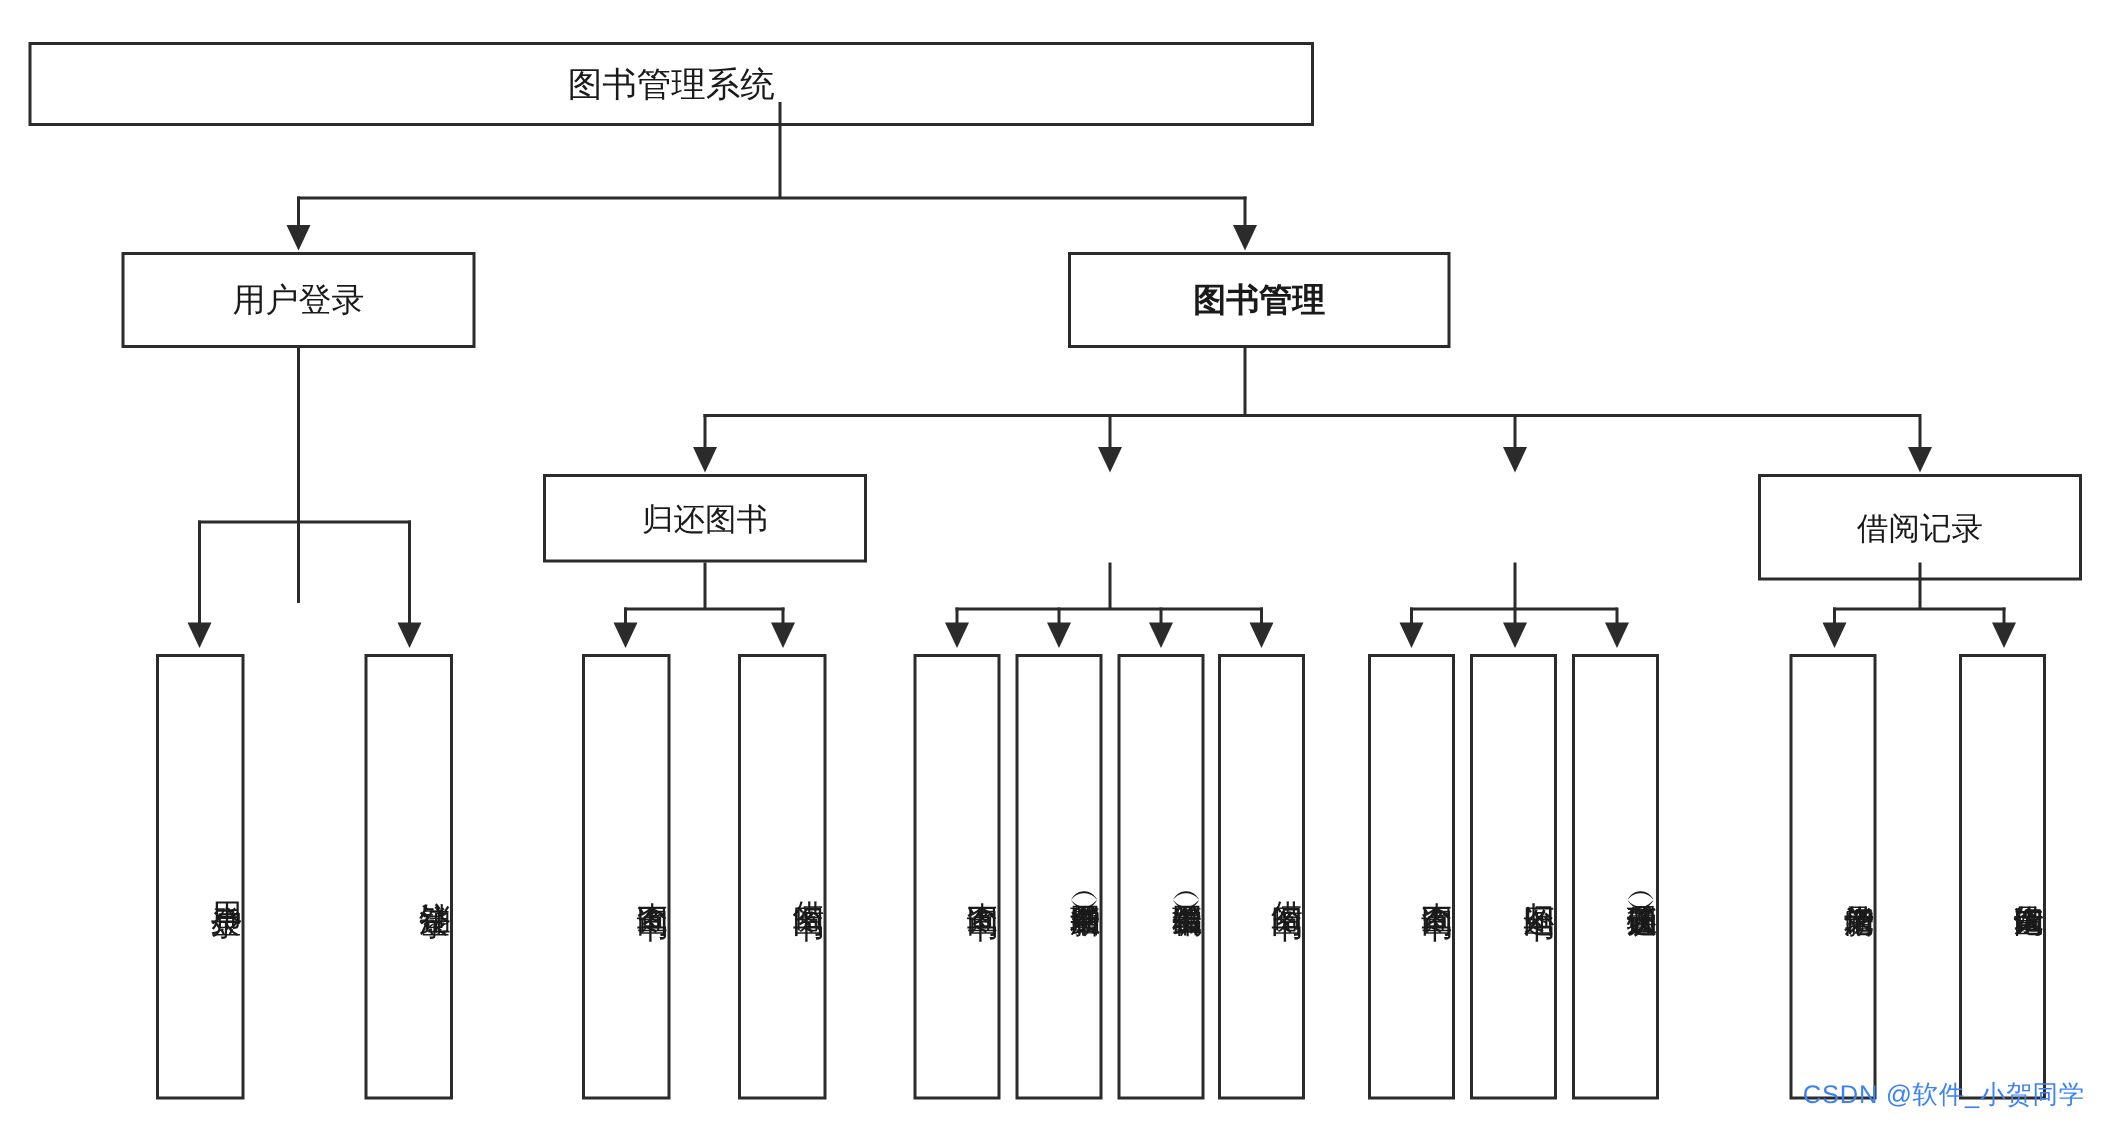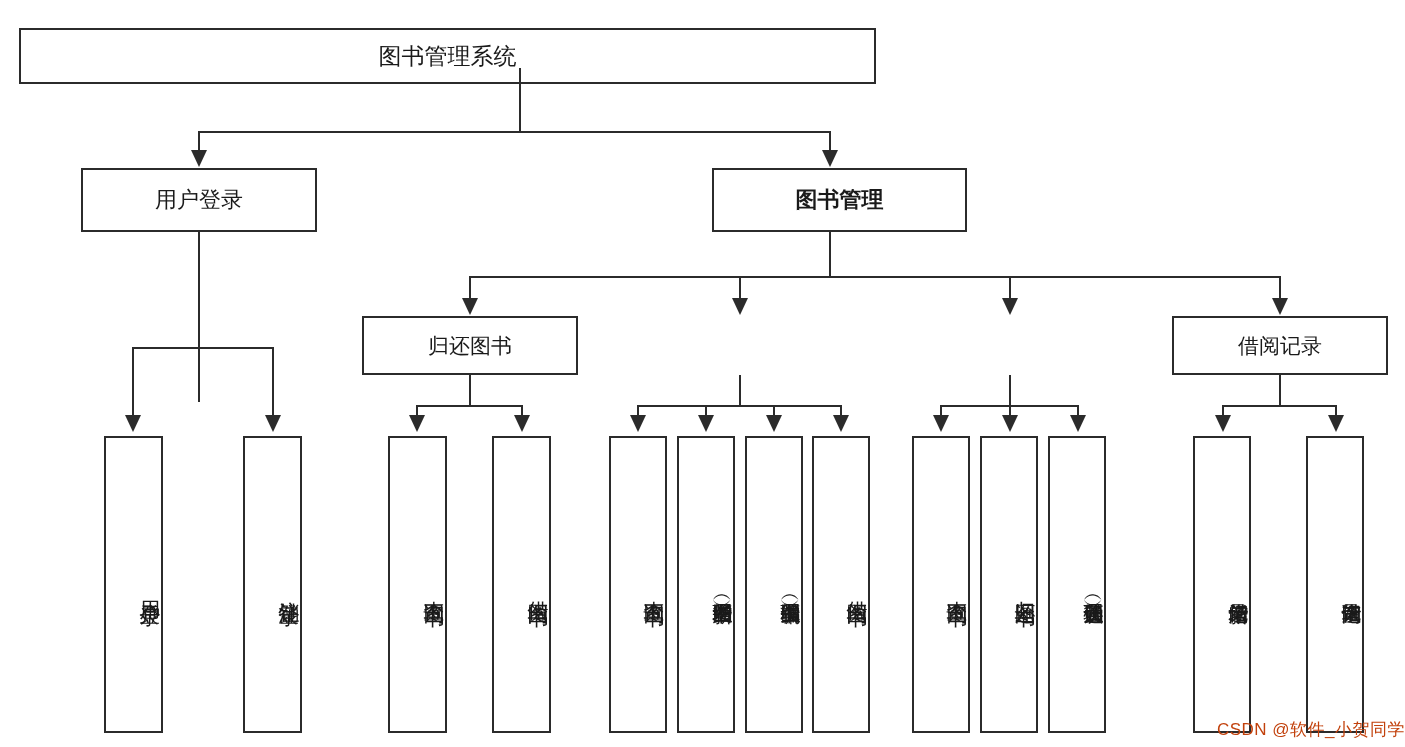--- a/index.html
+++ b/index.html
@@ -60,24 +60,24 @@
   .arrow {
     position: absolute;
     width: 0;
     height: 0;
     border-left: 8px solid transparent;
     border-right: 8px solid transparent;
     border-top: 17px solid #2b2b2b;
   }
   #watermark {
     position: absolute;
-    right: 0;
+    right: 15px;
     bottom: 6px;
     font-size: 17px;
-    color: #c2410c;
+    color: #3b82f6;
     letter-spacing: 0.5px;
     white-space: nowrap;
     pointer-events: none;
   }
 </style>
 </head>
 <body>
 
 <div id="canvas">
 
@@ -122,21 +122,21 @@
   <div class="edge v" style="left:739px; top:276px; height:26px;"></div>
   <div class="arrow" style="left:732px; top:298px;"></div>
   <div class="edge v" style="left:1009px; top:276px; height:26px;"></div>
   <div class="arrow" style="left:1002px; top:298px;"></div>
   <div class="edge v" style="left:1279px; top:276px; height:26px;"></div>
   <div class="arrow" style="left:1272px; top:298px;"></div>
 
   <div class="node lvl3" style="left:362px; top:316px; width:216px; height:59px;">
     <span>归还图书</span>
   </div>
-  <div class="node lvl3" style="left:1172px; top:316px; width:216px; height:59px;justify-content:center;">
+  <div class="node lvl3" style="left:1172px; top:316px; width:216px; height:71px;justify-content:center;">
     <span>借阅记录</span>
   </div>
 
   <div class="edge v" style="left:469px; top:375px; height:31px;"></div>
   <div class="edge h" style="left:416px; top:405px; width:107px;"></div>
   <div class="edge v" style="left:416px; top:405px; height:14px;"></div>
   <div class="arrow" style="left:409px; top:415px;"></div>
   <div class="edge v" style="left:521px; top:405px; height:14px;"></div>
   <div class="arrow" style="left:514px; top:415px;"></div>
 

